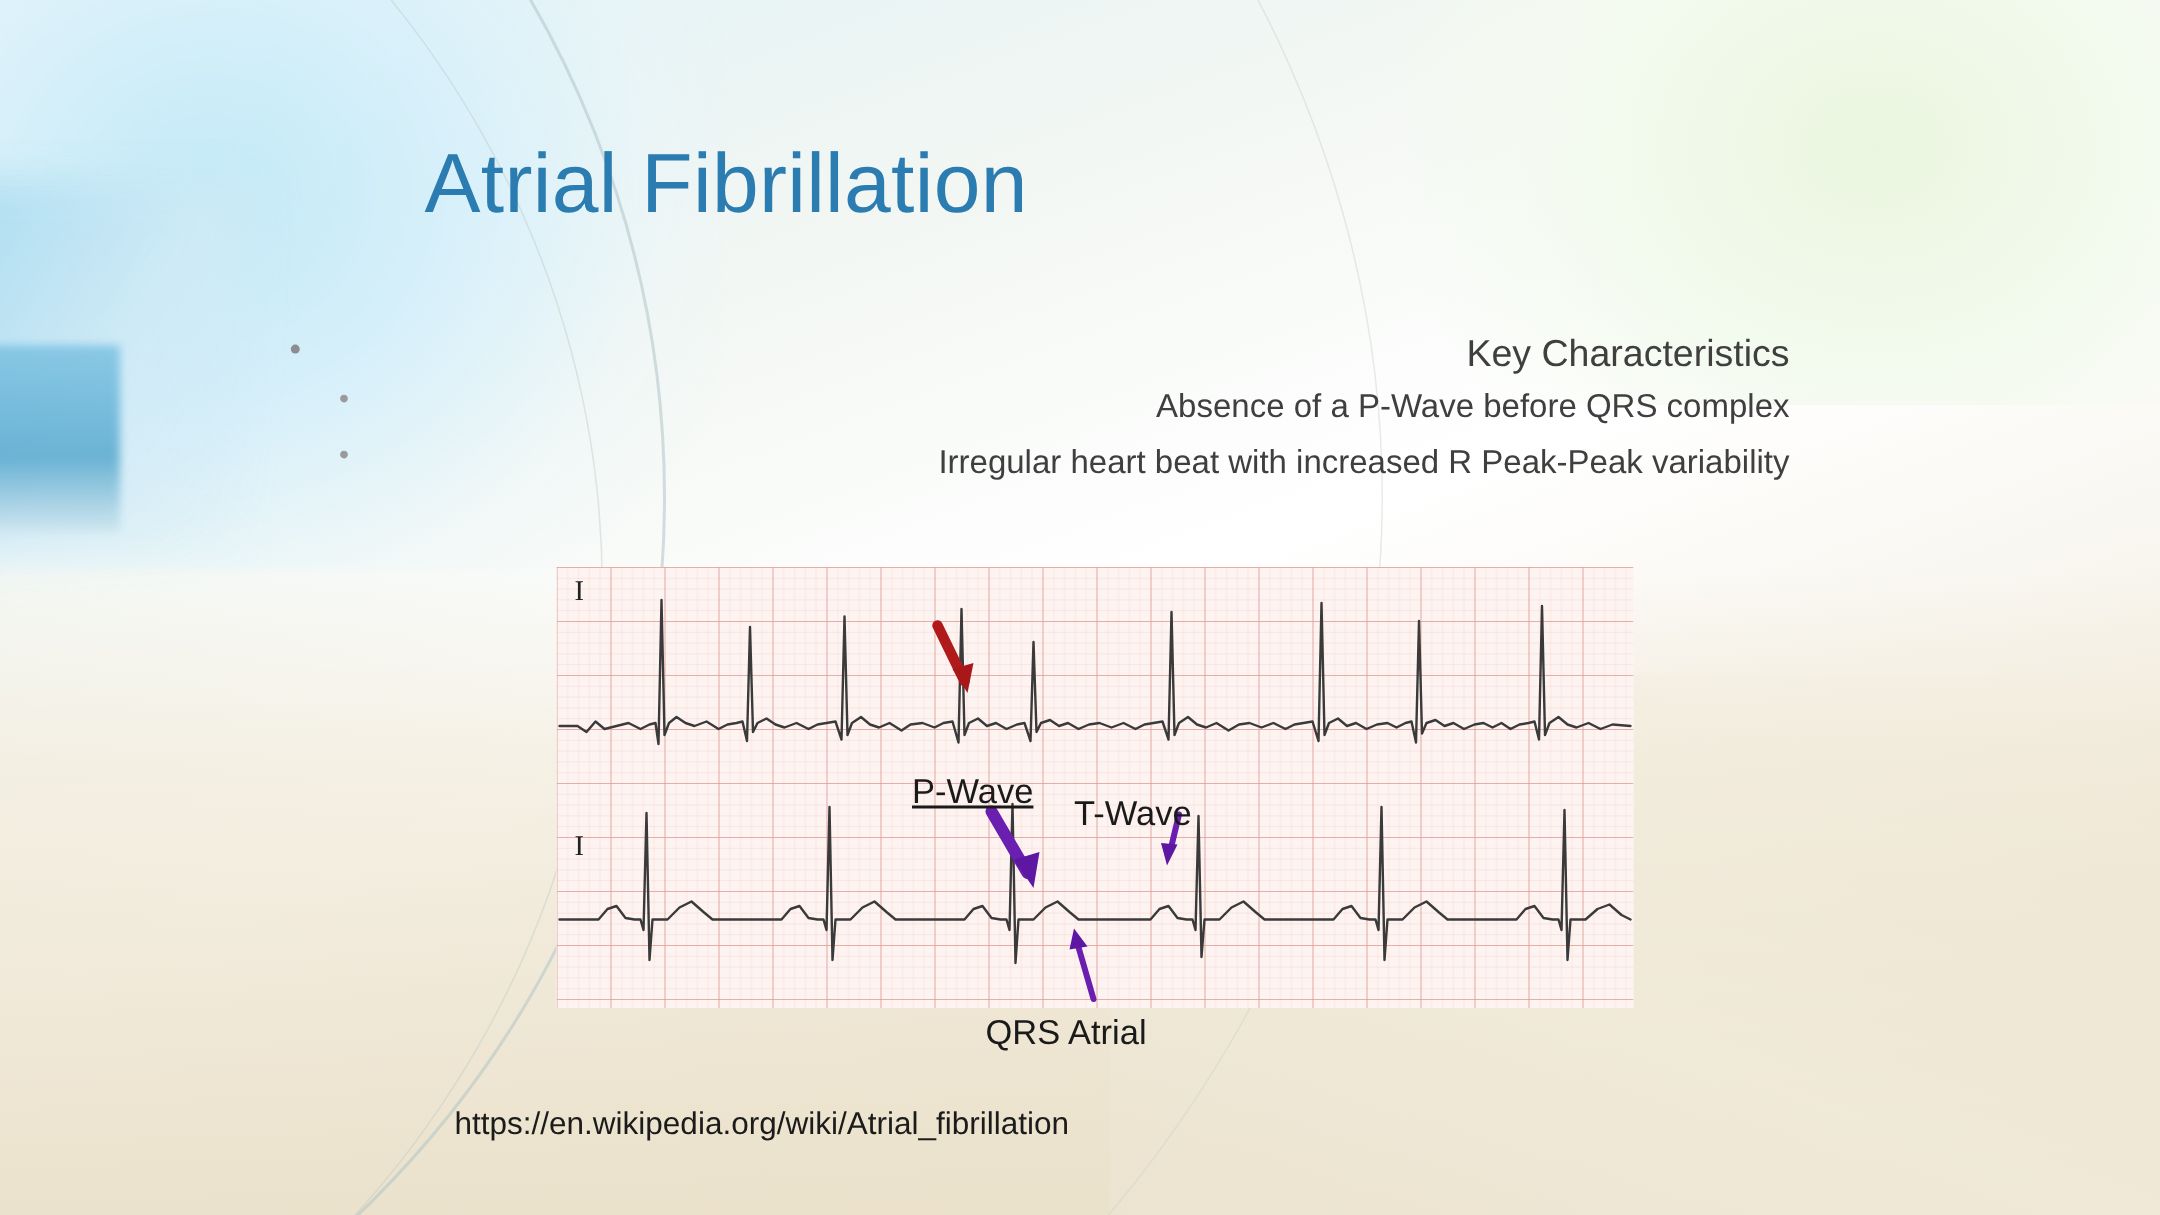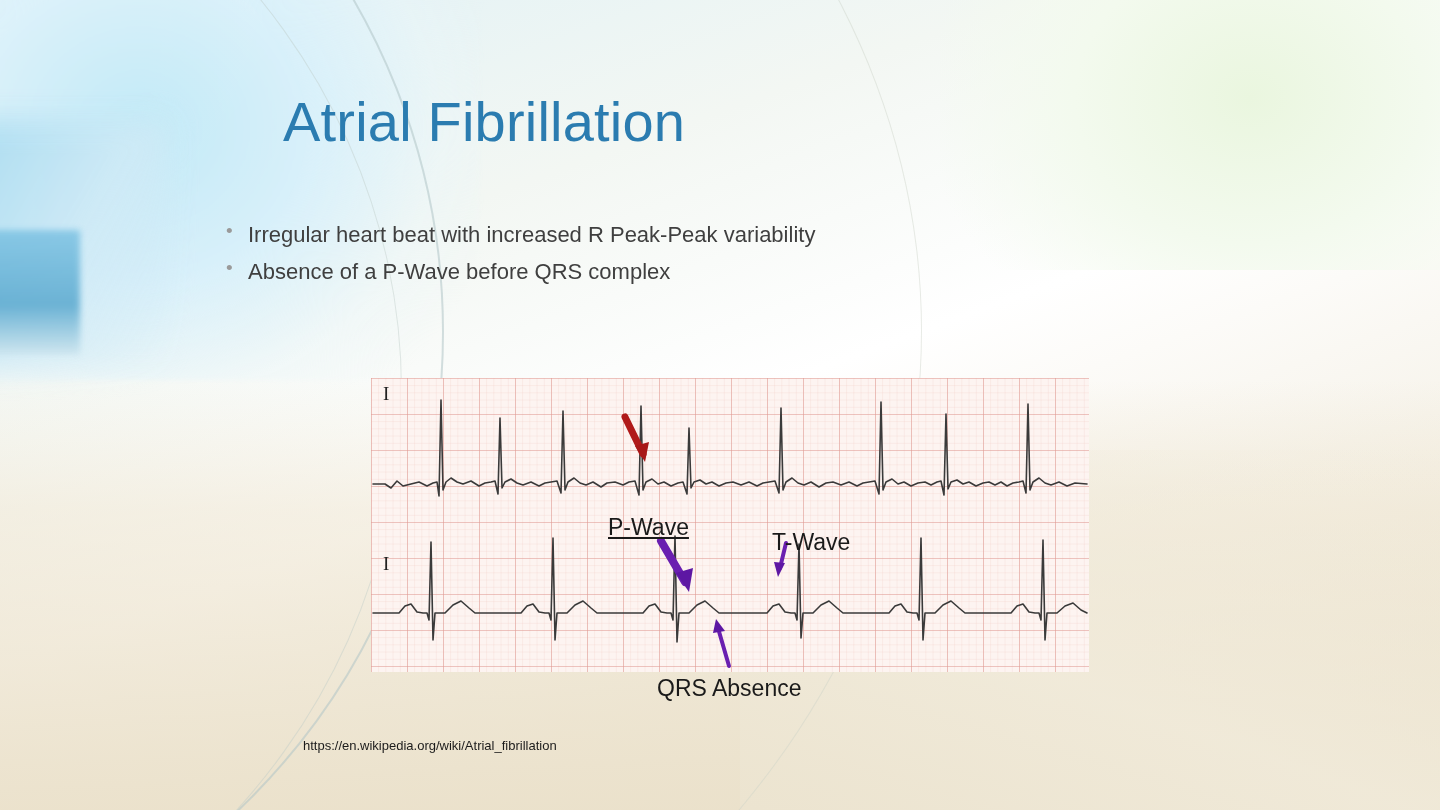--- a/index.html
+++ b/index.html
@@ -116,20 +116,21 @@
     border-radius: 50%;
     background: linear-gradient(130deg, rgba(255,255,255,0.30) 0%, rgba(255,255,255,0.12) 45%, rgba(255,255,255,0.0) 70%);
   }
 
   
   .content {
     position: absolute;
     left: 0; top: 0;
     width: 1440px;
     height: 810px;
+    text-align: right;
   }
 
   .title {
     position: absolute;
     left: 283px;
     top: 90px;
     font-size: 56px;
     line-height: 1.15;
     color: #2b7cb0;
     font-weight: 400;
@@ -185,28 +186,28 @@
   }
   .figure svg { display: block; }
 
   .annot {
     position: absolute;
     font-size: 23px;
     color: #1a1a1a;
     white-space: nowrap;
   }
   .annot-p { left: 608px; top: 514px; text-decoration: underline; }
-  .annot-t { left: 772px; top: 529px; }
+  .annot-t { left: 716px; top: 529px; }
   .annot-qrs { left: 657px; top: 675px; }
 
   .source {
     position: absolute;
     left: 303px;
     top: 738px;
-    font-size: 13px;
+    font-size: 21px;
     color: #1b1b1b;
   }
 </style>
 </head>
 <body>
 
 <div class="slide">
 
   <div class="bg-top-right-glow"></div>
   <div class="bg-top-left-glow"></div>
@@ -217,22 +218,23 @@
   <div class="swoosh swoosh-1"></div>
   <div class="swoosh swoosh-2"></div>
   <div class="bg-cyan-block"></div>
   <div class="bg-blue-strip"></div>
 
   <div class="content">
 
     <div class="title">Atrial Fibrillation</div>
 
     <div class="bullets">
+      <div class="bullet-l1">Key Characteristics</div>
+      <div class="bullet-l2">Absence of a P-Wave before QRS complex</div>
       <div class="bullet-l2">Irregular heart beat with increased R Peak-Peak variability</div>
-      <div class="bullet-l2">Absence of a P-Wave before QRS complex</div>
     </div>
 
     <div class="figure">
       <svg width="718" height="294" viewBox="0 0 718 294" xmlns="http://www.w3.org/2000/svg">
         <defs>
           <pattern id="smallGrid" width="7.2" height="7.2" patternUnits="userSpaceOnUse">
             <path d="M 7.2 0 L 0 0 0 7.2" fill="none" stroke="#f0c9c4" stroke-width="0.5"></path>
           </pattern>
           <pattern id="bigGrid" width="36" height="36" patternUnits="userSpaceOnUse">
             <rect width="36" height="36" fill="url(#smallGrid)"></rect>
@@ -302,18 +304,18 @@
 
         <g>
           <path d="M358,288 L347,250" stroke="#6a1fb0" stroke-width="4" stroke-linecap="round" fill="none"></path>
           <path d="M345,241 L354,253 L342,255 Z" fill="#5d17a3"></path>
         </g>
       </svg>
     </div>
 
     <div class="annot annot-p">P-Wave</div>
     <div class="annot annot-t">T-Wave</div>
-    <div class="annot annot-qrs">QRS Absence</div>
+    <div class="annot annot-qrs">QRS Atrial</div>
 
     <div class="source">https://en.wikipedia.org/wiki/Atrial_fibrillation</div>
 
   </div>
 </div>
 
 </body></html>

